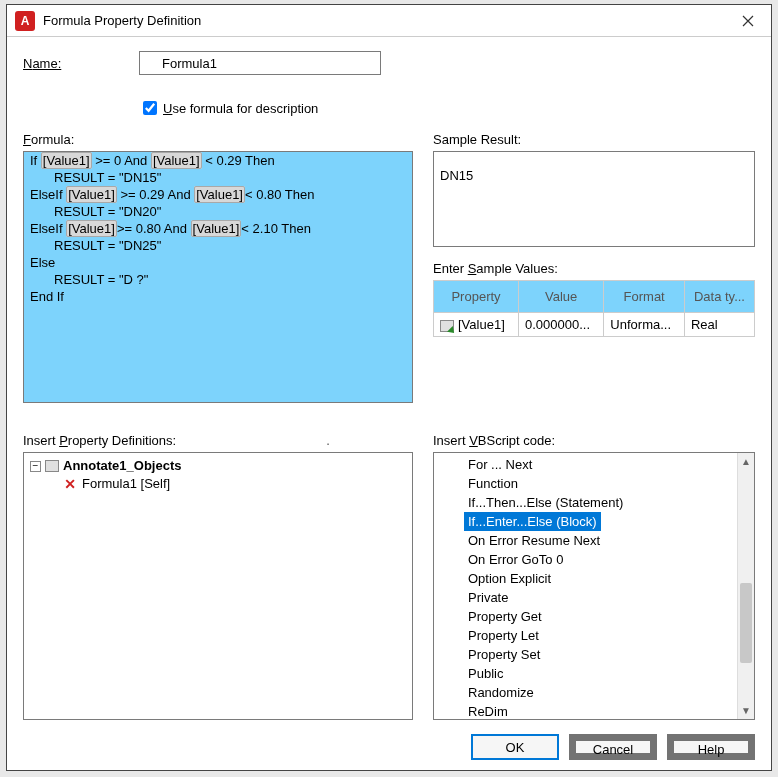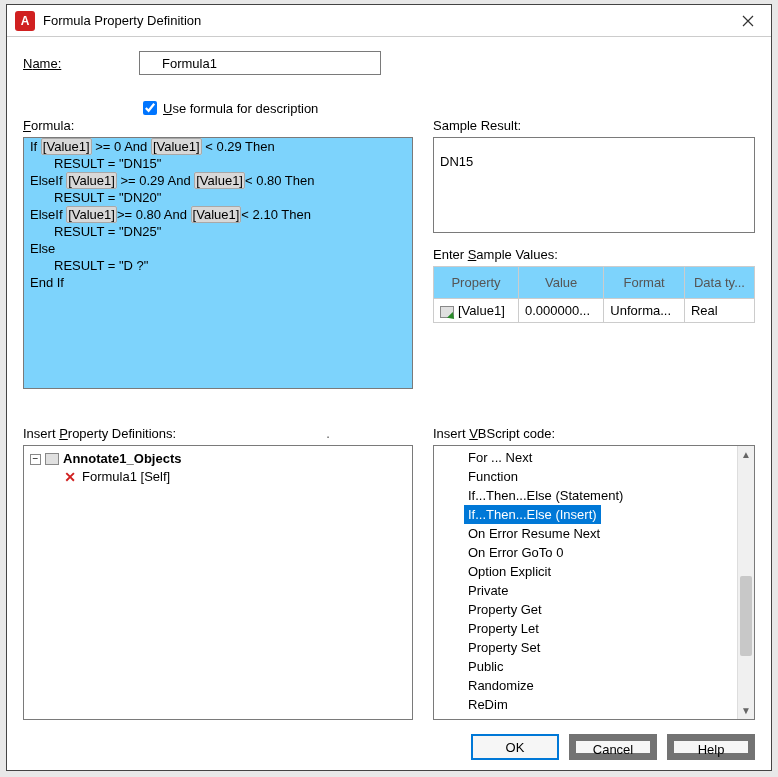--- a/index.html
+++ b/index.html
@@ -8,21 +8,21 @@
 .titlebar { height: 32px; display: flex; align-items: center; padding: 0 0 0 8px; border-bottom: 1px solid #ccc; }
 .app-icon { width: 20px; height: 20px; background: #d02020; border-radius: 3px; display: flex; align-items: center; justify-content: center; color: #fff; font-weight: bold; font-size: 12px; margin-right: 8px; }
 .title-text { flex: 1; font-size: 13px; }
 .close-btn { width: 46px; height: 32px; display: flex; align-items: center; justify-content: center; cursor: pointer; }
 .content { flex: 1; display: flex; flex-direction: column; padding: 14px 16px 10px 16px; }
 .row { display: flex; align-items: center; }
 .name-row { margin-bottom: 23px; }
 .name-label { width: 116px; }
 .name-label span { text-decoration: underline; text-decoration-color: #000; }
 .text-input { height: 24px; padding: 2px 22px; border: 1px solid #7a7a7a; width: 242px; }
-.chk-row { margin-left: 116px; margin-bottom: 0; }
+.chk-row { margin-left: 116px; margin-bottom: 14px; }
 .chk { width: 14px; height: 14px; margin-right: 6px; vertical-align: middle; }
 .underline { text-decoration: underline; }
 .columns { flex: 1; display: flex; gap: 20px; }
 .col { display: flex; flex-direction: column; }
 .col-left { width: 390px; }
 .col-right { flex: 1; }
 .section-label { margin-bottom: 4px; }
 .code-box { height: 252px; border: 1px solid #7a7a7a; background: #7dd3fc; padding: 0 6px; font-family: "Segoe UI", sans-serif; line-height: 17px; overflow: auto; white-space: pre-wrap; }
 .token { background: #d8d8d8; border: 1px solid #a8a8a8; border-radius: 2px; padding: 0 1px; }
 .sample-box { height: 96px; border: 1px solid #7a7a7a; background: #fff; padding: 16px 6px; }
@@ -134,21 +134,21 @@
           <div class="list-inner" id="vb-list">
               <div>
                 <div class="list-item">For ... Next</div>
               </div>
               <div>
                 <div class="list-item">Function</div>
               </div>
               <div>
                 <div class="list-item">If...Then...Else (Statement)</div>
               </div>
-              <div><div class="list-item selected">If...Then...Else (Insert)</div></div>
+              <div><div class="list-item selected">If...Enter...Else (Block)</div></div>
               <div>
                 <div class="list-item">On Error Resume Next</div>
               </div>
               <div>
                 <div class="list-item">On Error GoTo 0</div>
               </div>
               <div>
                 <div class="list-item">Option Explicit</div>
               </div>
               <div>

